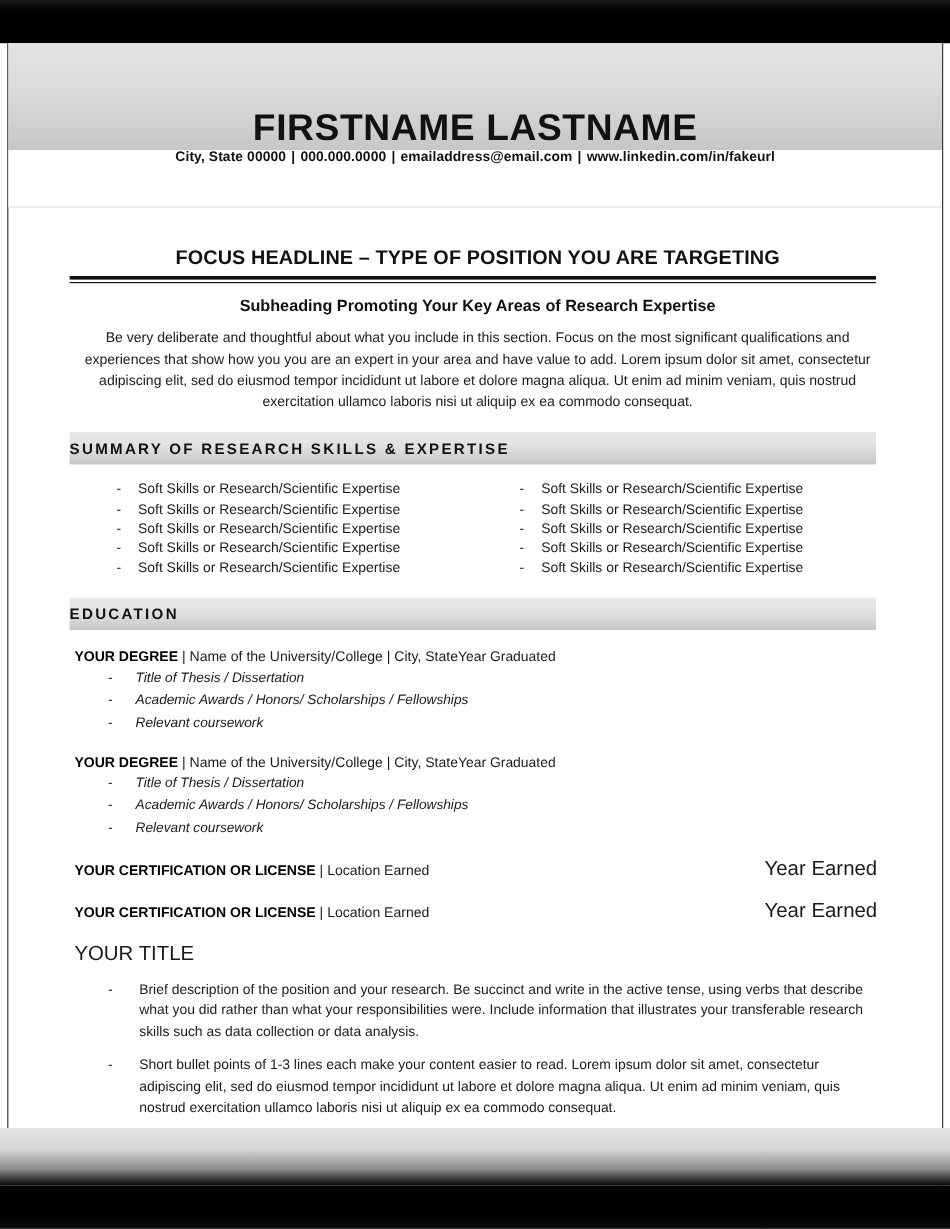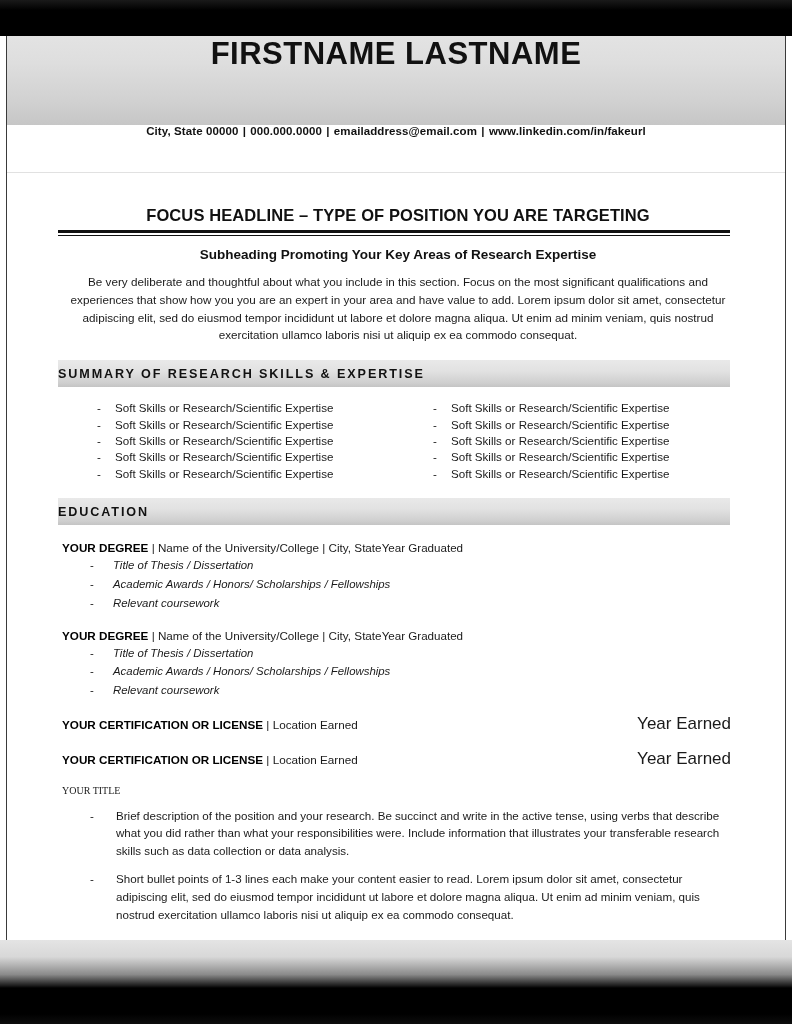--- a/index.html
+++ b/index.html
@@ -66,21 +66,21 @@
   }
 
   
   .name-header {
     position: absolute;
     left: 7px; top: 36px;
     width: 778px;
     height: 89px;
     background: linear-gradient(to bottom, #e3e3e3 0%, #dedede 30%, #d2d2d2 70%, #c6c6c6 100%);
     display: flex;
-    align-items: flex-start;
+    align-items: flex-end;
     justify-content: center;
   }
   .name-header .name {
     font-size: 31px;
     font-weight: bold;
     letter-spacing: 0.5px;
     color: #111111;
     white-space: nowrap;
   }
 
@@ -269,24 +269,23 @@
     font-weight: bold;
     color: #000000;
     white-space: nowrap;
   }
   .exp-head .right {
     white-space: nowrap;
     font-size: 11.6px;
     padding-right: 3px;
   }
   .exp-title {
-    font-size: 10px;
+    font-size: 17px;
     color: #1a1a1a;
     margin-top: 1px;
-    font-family: Liberation Serif, serif;
   }
   .exp-bullets { margin-top: 11px; }
   .exp-bullet {
     display: flex;
     font-size: 11.6px;
     line-height: 1.55;
     color: #1a1a1a;
     padding-left: 28px;
     margin-bottom: 10px;
   }

